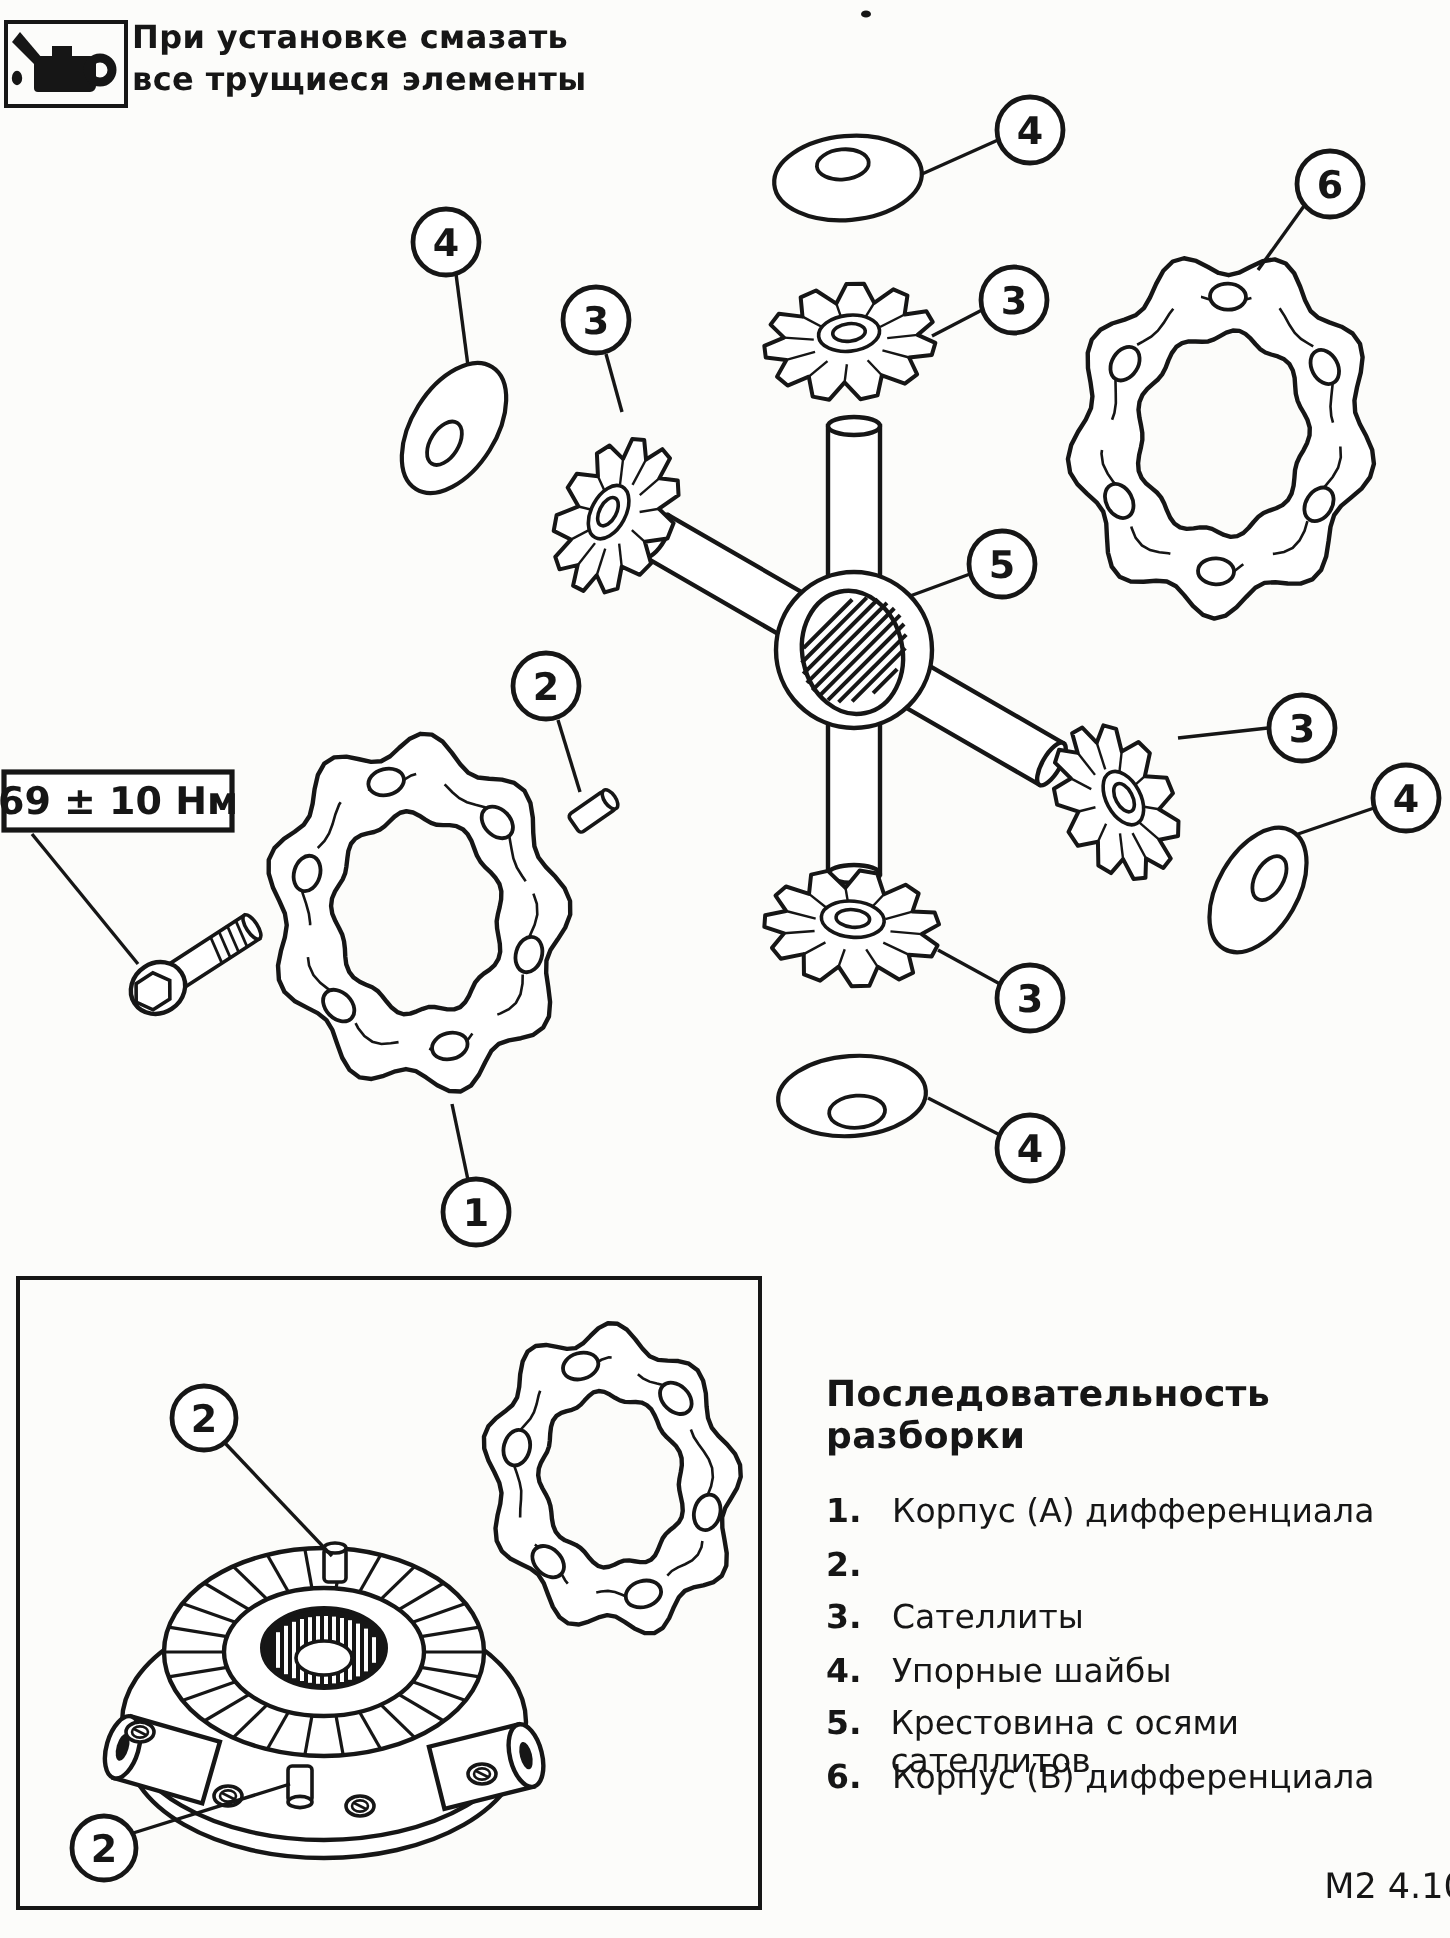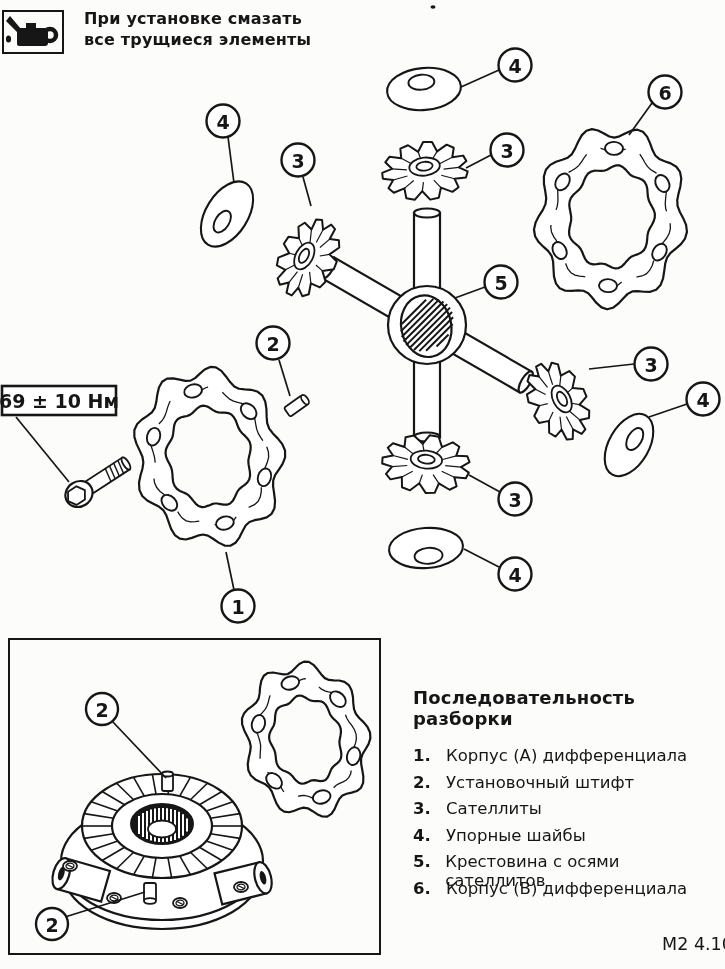--- a/index.html
+++ b/index.html
@@ -4,21 +4,21 @@
 <style>
   html,body{margin:0;padding:0}
   body{
     width:725px;height:969px;position:relative;overflow:hidden;
     background:#fcfcfa;color:#161616;
     font-family:"DejaVu Sans","Liberation Sans",sans-serif;
   }
   
   #note-box{position:absolute;left:2px;top:10px;width:58px;height:40px;
     border:2.5px solid #161616;background:#fcfcfa}
-  #note-text{position:absolute;left:84px;top:8px;width:240px;
+  #note-text{position:absolute;left:66px;top:8px;width:240px;
     font-size:16px;font-weight:bold;line-height:21px;letter-spacing:.2px}
   
   #main-diagram{position:absolute;left:0;top:0}
   .s2{fill:#fff;stroke:#161616;stroke-width:2.2}
   .s18{fill:#fff;stroke:#161616;stroke-width:1.8}
   .ln2{fill:none;stroke:#161616;stroke-width:2.2}
   .ld{stroke:#161616;stroke-width:1.7;fill:none}
   .ink{fill:#161616}
   .callout circle{fill:#fff;stroke:#161616;stroke-width:2.4}
   .callout text{font:bold 19px "DejaVu Sans","Liberation Sans",sans-serif;
@@ -380,21 +380,20 @@
 </div>
 
 <div id="parts-list">
   <h3>Последовательность разборки</h3>
   <div class="plist-row">
     <span class="num">1.</span>
     <span class="lbl">Корпус (A) дифференциала</span>
   </div>
   <div class="plist-row">
     <span class="num">2.</span>
-    <span class="lbl">Установочный штифт</span>
   </div>
   <div class="plist-row">
     <span class="num">3.</span>
     <span class="lbl">Сателлиты</span>
   </div>
   <div class="plist-row">
     <span class="num">4.</span>
     <span class="lbl">Упорные шайбы</span>
   </div>
   <div class="plist-row">

